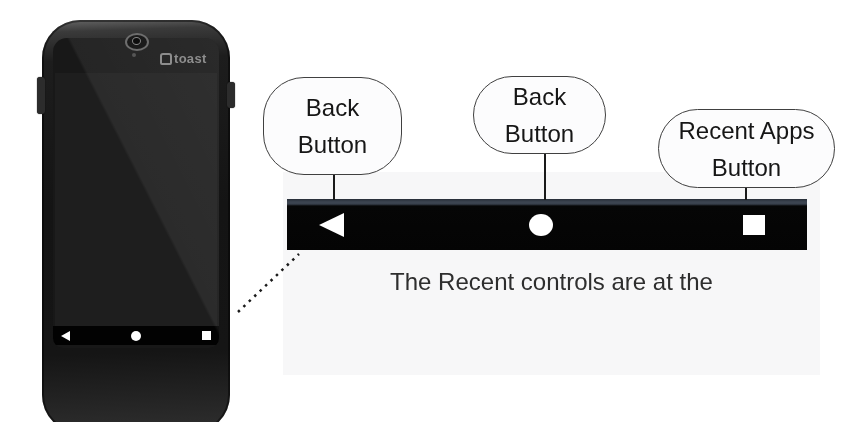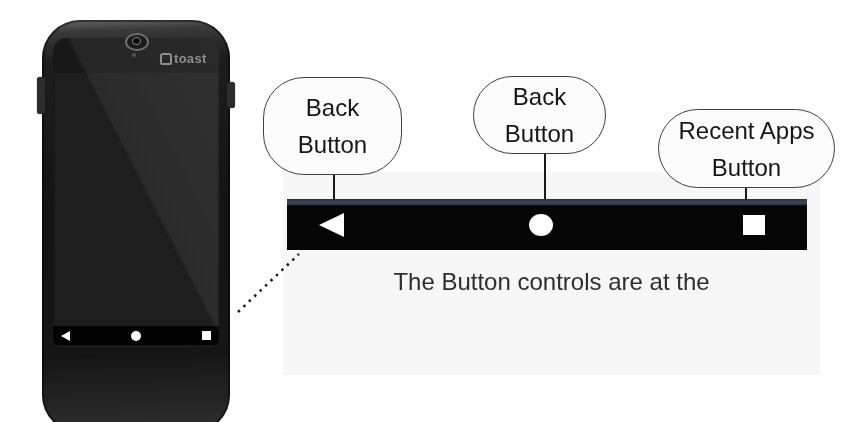--- a/index.html
+++ b/index.html
@@ -129,21 +129,21 @@
     </div>
     <div class="nav-btn home">
       <span class="circ"></span>
     </div>
     <div class="nav-btn recents">
       <span class="sq"></span>
     </div>
   </div>
 
   <div class="caption">
-    <div>The Button controls are at the</div>
+    <div>The Recent controls are at the</div>
   </div>
 
   <div class="bubble b-back">
     <div>Back</div>
     <div>Button</div>
   </div>
   <div class="bubble b-home">
     <div>Back</div>
     <div>Button</div>
   </div>

